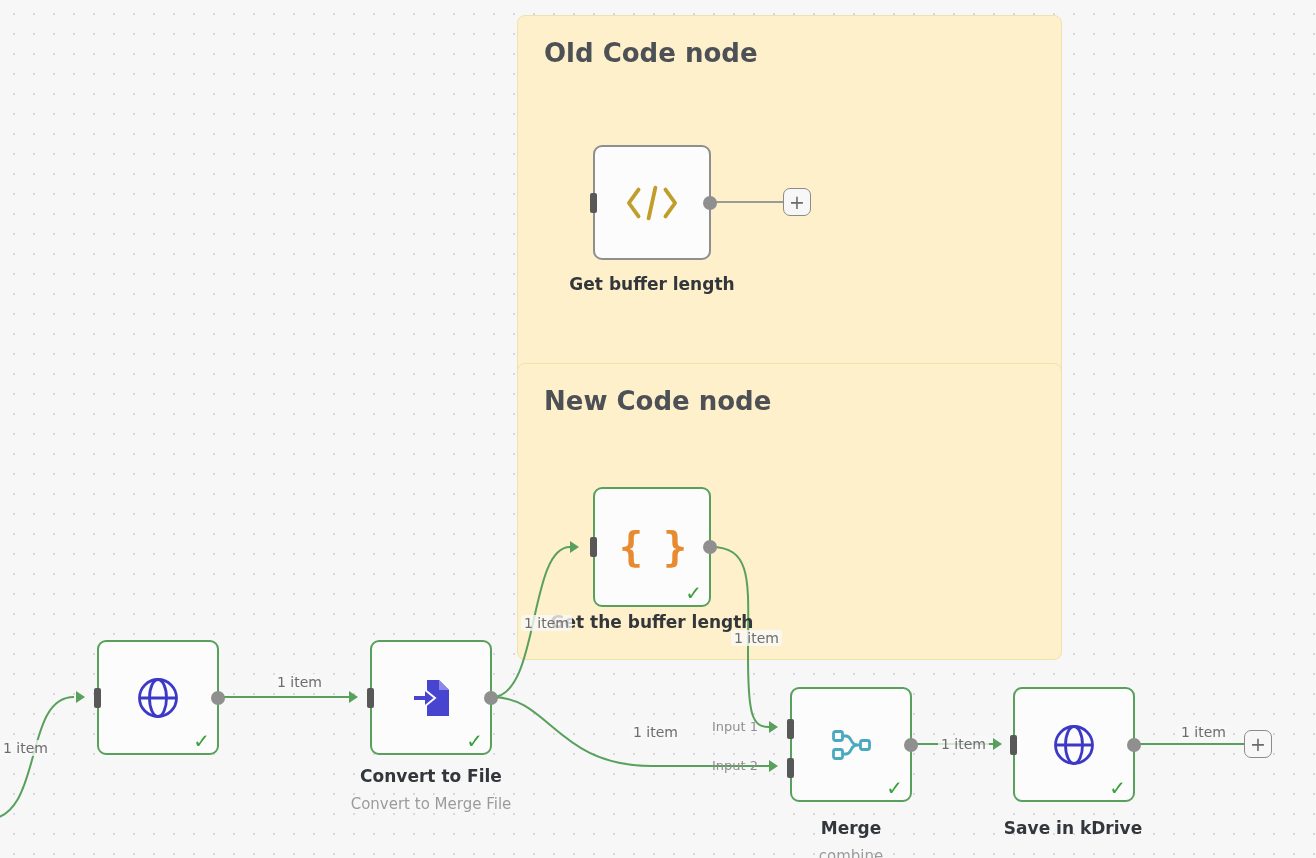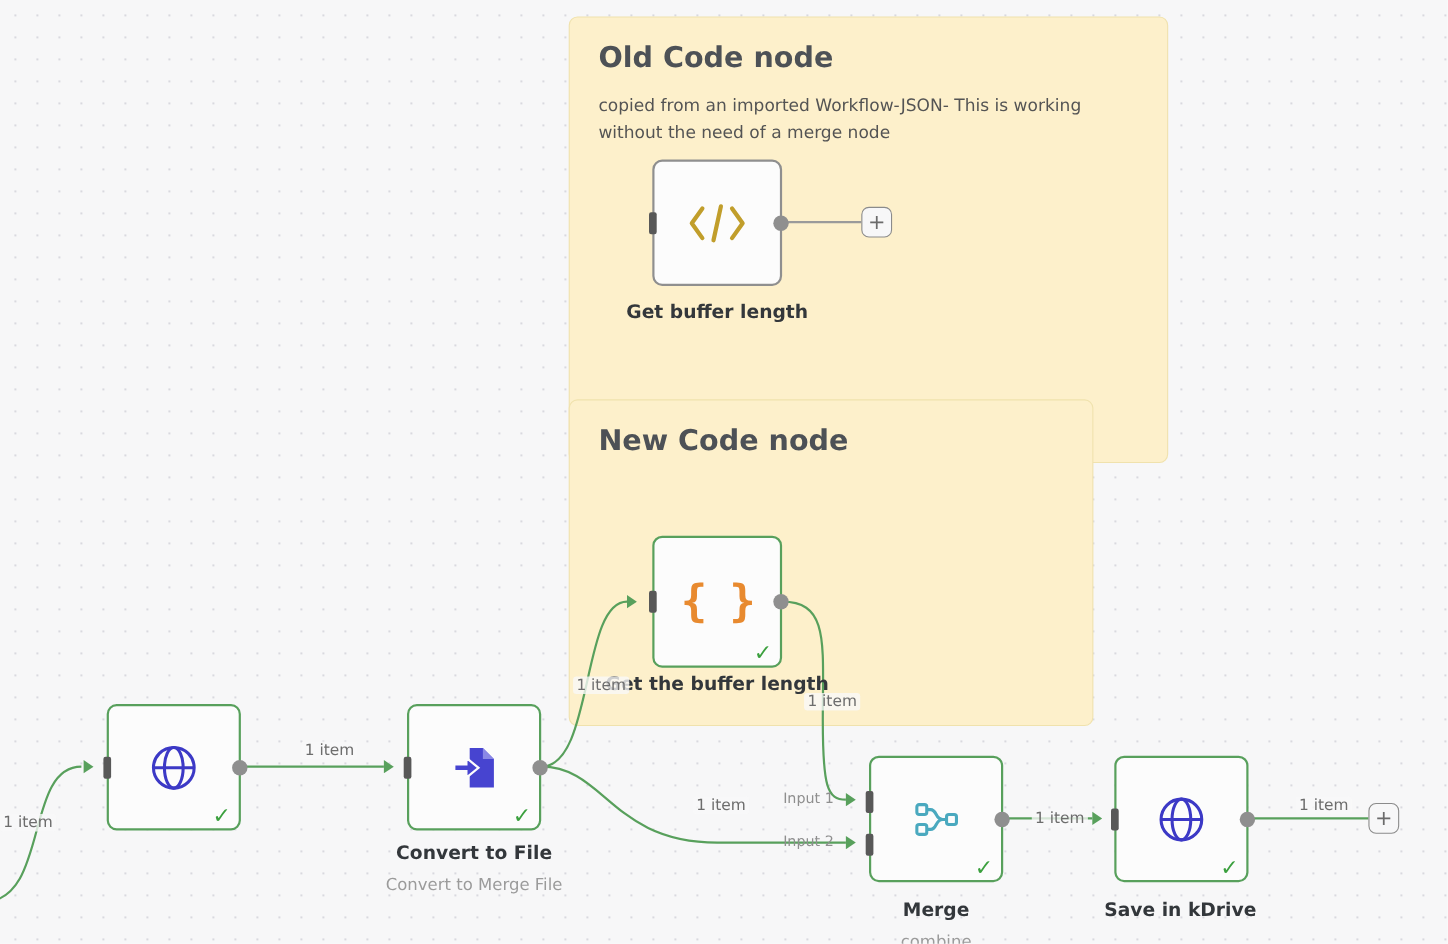--- a/index.html
+++ b/index.html
@@ -8,21 +8,21 @@
     background-color:#f7f7f8;
     background-image: radial-gradient(#d9d9df 1.3px, transparent 1.4px);
     background-size:20px 20px; background-position:4px 4px;
     font-family:"DejaVu Sans","Liberation Sans",sans-serif;
   }
 
   
   .sticky { position:absolute; background:#fdf0cb; border:1px solid #f0e2ad;
     border-radius:8px; padding:22px 26px; box-sizing:border-box; z-index:1; }
   #sticky-old { left:517px; top:15px; width:545px; height:406px; }
-  #sticky-new { left:517px; top:363px; width:477px; height:297px; }
+  #sticky-new { left:517px; top:363px; width:545px; height:297px; }
   .sticky-title { font-size:26px; font-weight:600; color:#4d5156; }
   .sticky-body { margin-top:16px; font-size:15.5px; color:#545454; line-height:1.55; max-width:480px; }
   #sticky-new .sticky-body { margin-top:46px; }
 
   
   svg.edges { position:absolute; left:0; top:0; z-index:2; }
   svg.edges path { fill:none; stroke:#58a05c; stroke-width:2; }
   svg.edges path.gray { stroke:#9a9a9a; }
 
   
@@ -94,21 +94,20 @@
   #plus-old  { left:783px;  top:188px; }
   #plus-save { left:1244px; top:730px; }
 </style>
 </head>
 <body>
 
 <div class="canvas">
 
   <div class="sticky" id="sticky-old">
     <div class="sticky-title">Old Code node</div>
-    <div class="sticky-body">copied from an imported Workflow-JSON- This is working without the need of a merge node</div>
   </div>
   <div class="sticky" id="sticky-new">
     <div class="sticky-title">New Code node</div>
   </div>
 
   <svg class="edges" width="1316" height="858">
     <path class="gray" d="M 711 202 L 783 202"></path>
     <path d="M -14 820 C 45 818, 22 697, 74 697"></path>
     <path d="M 219 697 L 349 697"></path>
     <path d="M 492 697 C 540 697, 528 547, 570 547"></path>

